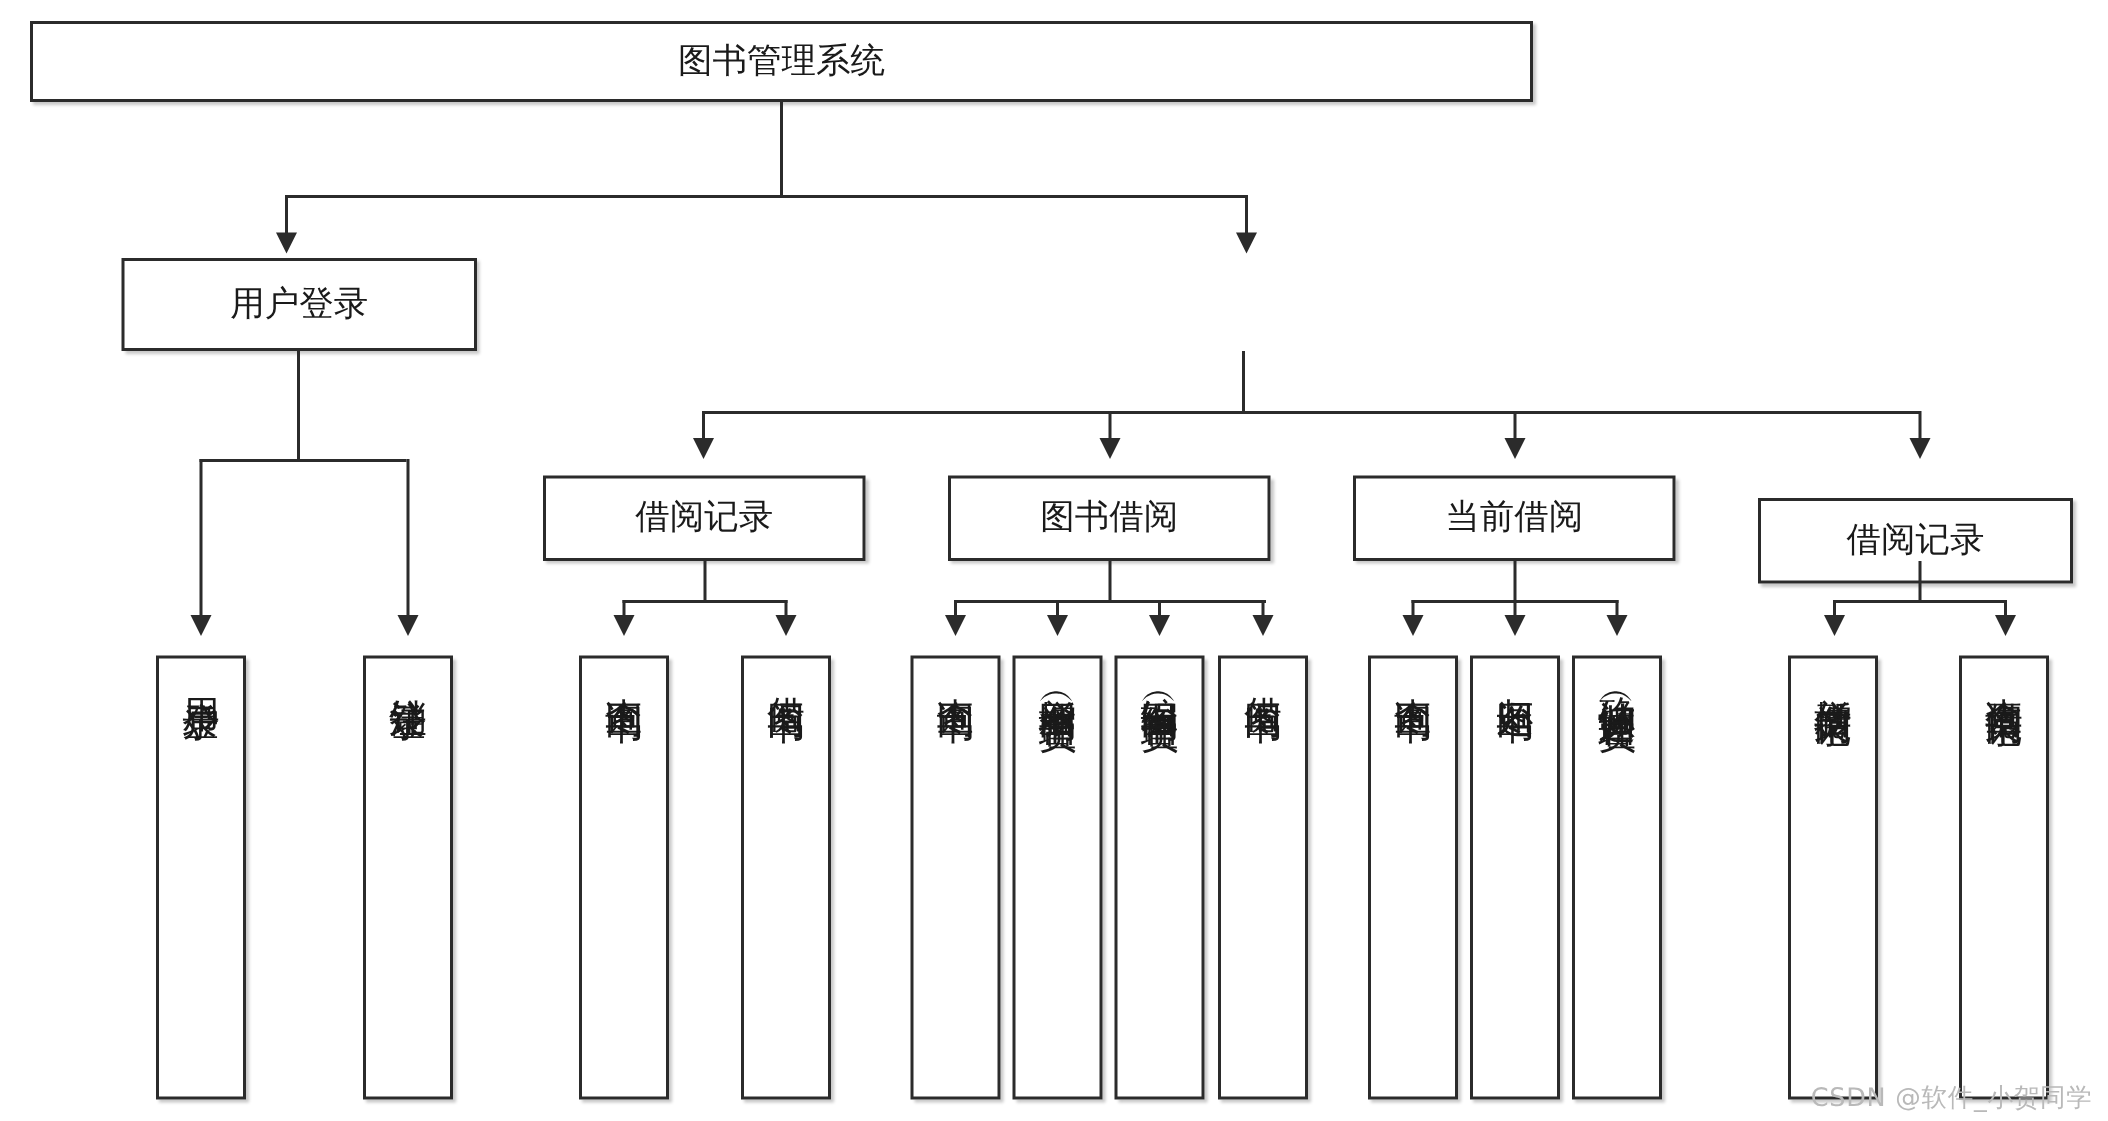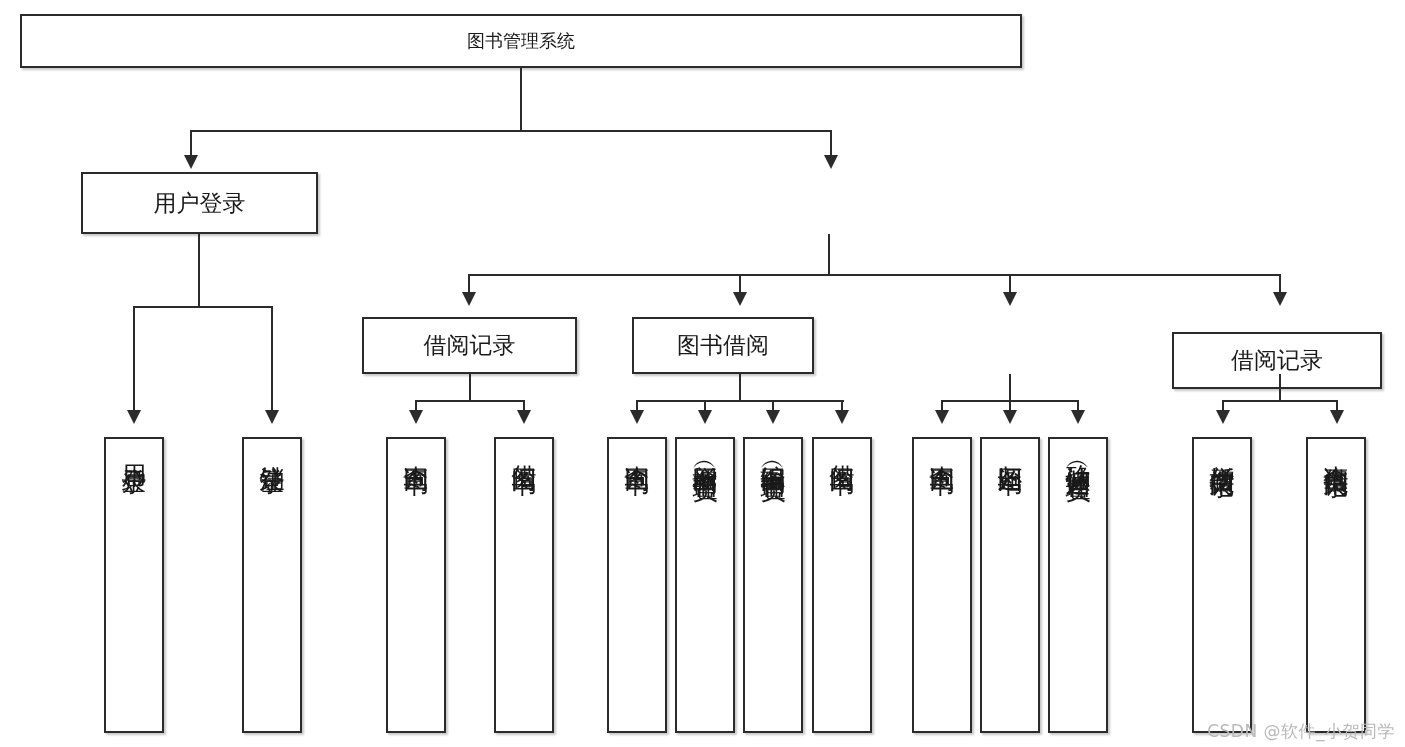--- a/index.html
+++ b/index.html
@@ -31,21 +31,21 @@
     color: #1a1a1a;
     text-align: center;
     line-height: 1.15;
     white-space: nowrap;
   }
   
   .node.h .node-label {
     font-size: 23px;
   }
   .node.root .node-label {
-    font-size: 18px;
+    font-size: 23px;
   }
   
   .node.v {
     align-items: flex-start;
     justify-content: center;
     padding-top: 6px;
   }
   .node.v .node-label {
     writing-mode: vertical-rl;
     text-orientation: upright;
@@ -117,22 +117,25 @@
   <div class="edge vline" style="left:739px; top:274px; width:2px; height:19px;"></div>
   <div class="arrow" style="left:733px; top:292px;"></div>
   <div class="edge vline" style="left:1009px; top:274px; width:2px; height:19px;"></div>
   <div class="arrow" style="left:1003px; top:292px;"></div>
   <div class="edge vline" style="left:1279px; top:274px; width:2px; height:19px;"></div>
   <div class="arrow" style="left:1273px; top:292px;"></div>
 
   <div class="node h" style="left:362px; top:317px; width:215px; height:57px;">
     <span class="node-label">借阅记录</span>
   </div>
-  <div class="node h" style="left:632px; top:317px; width:182px; height:57px;">
+  <div class="node h" style="left:632px; top:317px; width:215px; height:57px;">
     <span class="node-label">图书借阅</span>
+  </div>
+  <div class="node h" style="left:902px; top:317px; width:215px; height:57px;">
+    <span class="node-label">当前借阅</span>
   </div>
   <div class="node h" style="left:1172px; top:332px; width:210px; height:57px;">
     <span class="node-label">借阅记录</span>
   </div>
 
   <div class="edge vline" style="left:469px; top:374px; width:2px; height:26px;"></div>
   <div class="edge hline" style="left:415px; top:400px; width:110px; height:2px;"></div>
   <div class="edge vline" style="left:415px; top:400px; width:2px; height:11px;"></div>
   <div class="arrow" style="left:409px; top:410px;"></div>
   <div class="edge vline" style="left:523px; top:400px; width:2px; height:11px;"></div>

